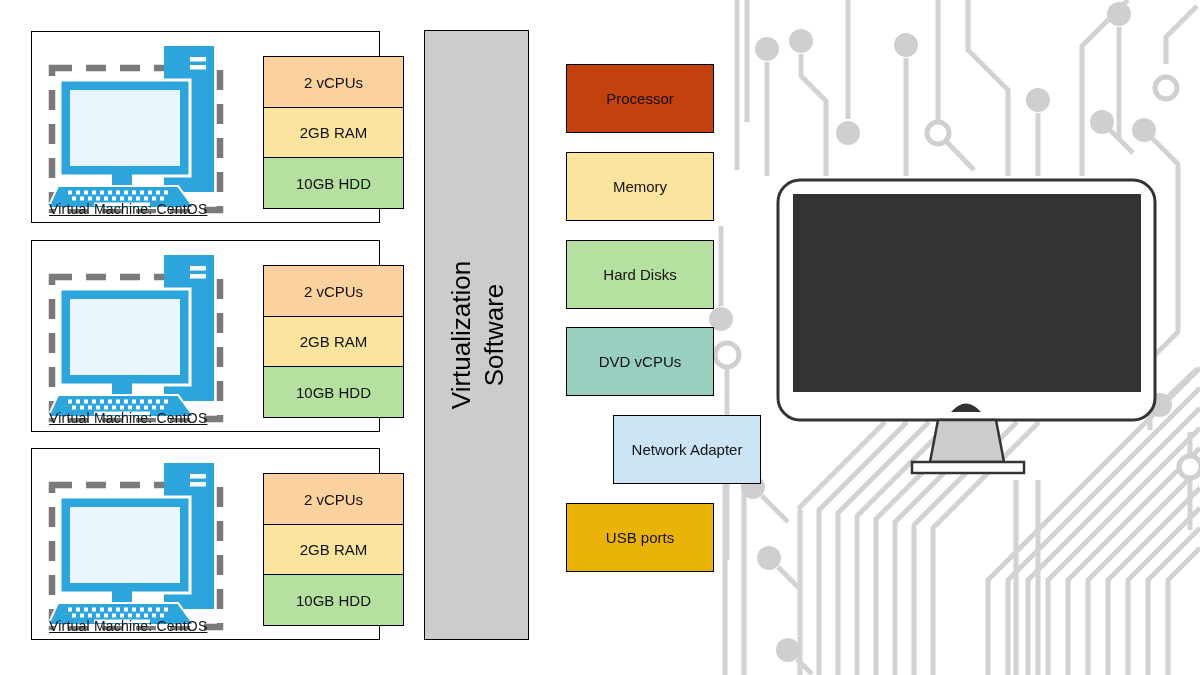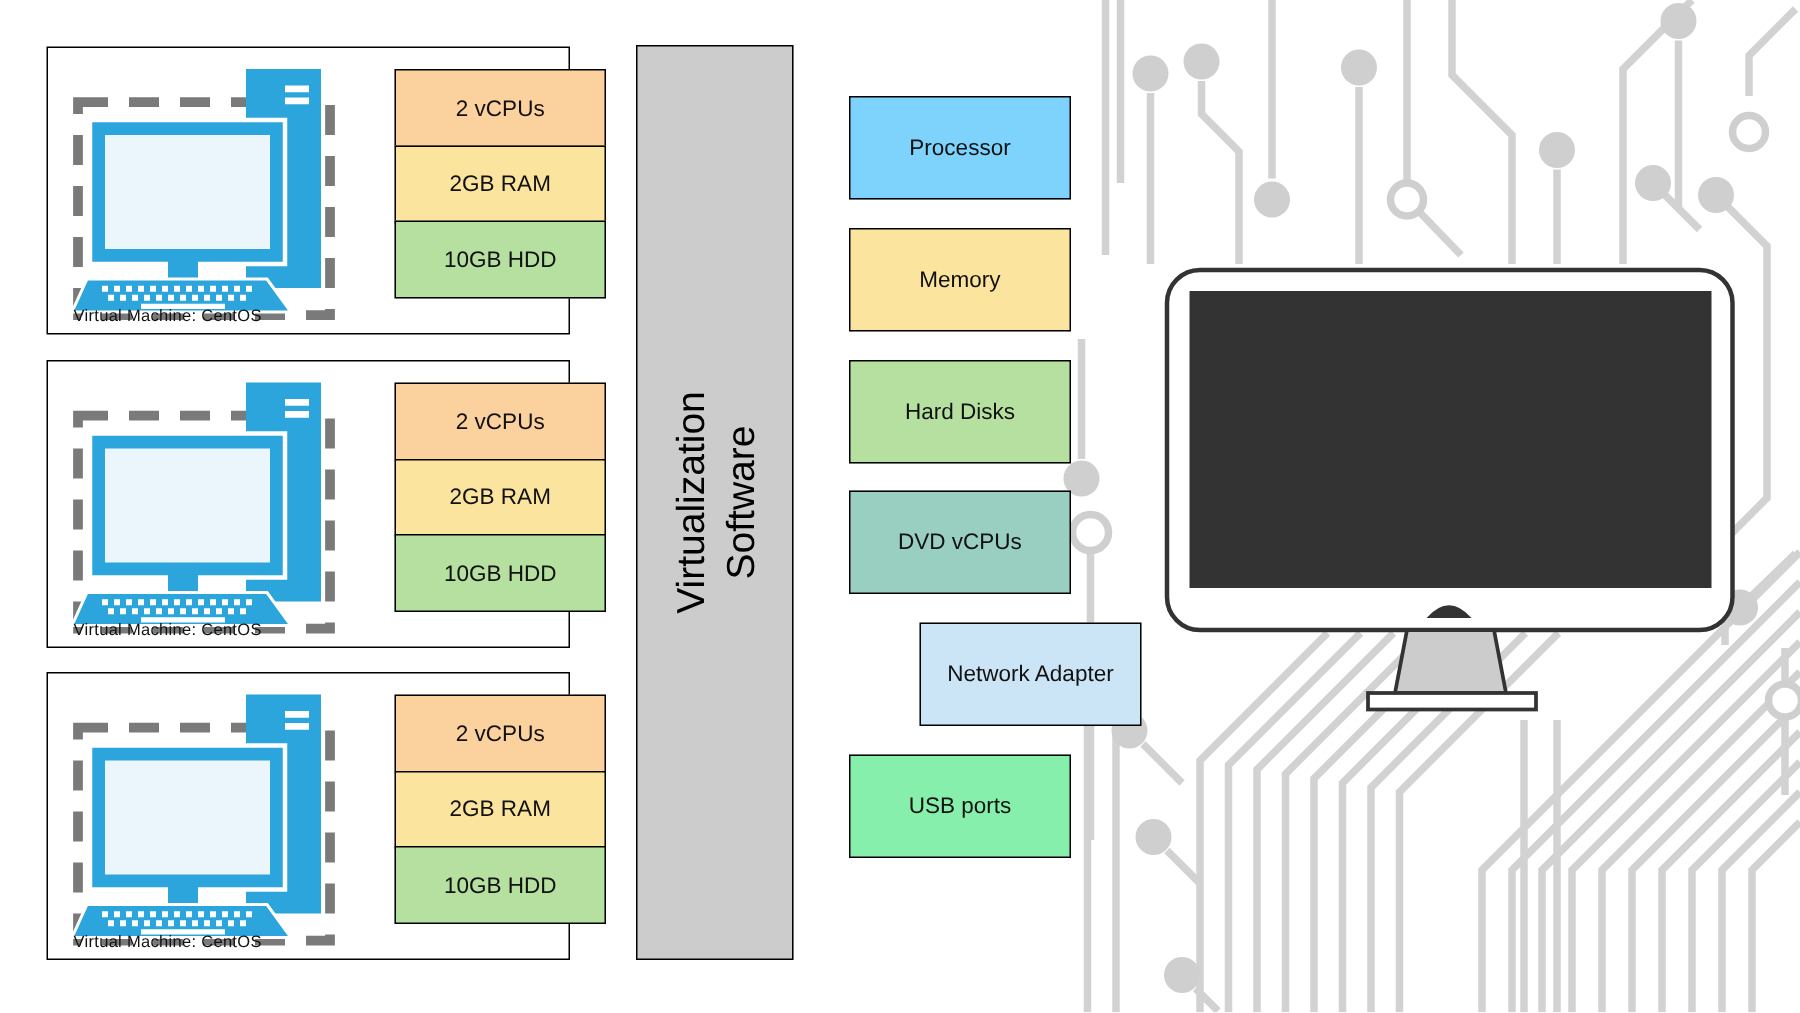--- a/index.html
+++ b/index.html
@@ -4,22 +4,22 @@
 <style>
   html,body{margin:0;padding:0;background:#fff;}
   .stage{position:relative;width:1200px;height:675px;overflow:hidden;
          font-family:"Liberation Sans",sans-serif;color:#111;background:#fff;}
   .stage *{box-sizing:border-box;}
   
   .circuit{position:absolute;left:0;top:0;width:1200px;height:675px;}
   
   .vm-box{position:absolute;left:31px;width:349px;height:192px;background:#fff;border:1.5px solid #000;}
   .vm-icon{position:absolute;left:10px;top:6px;width:196px;height:178px;}
-  .vm-label{position:absolute;left:17px;bottom:5px;font-size:11px;letter-spacing:.2px;}
-  .res-stack{position:absolute;left:208px;top:14px;width:116px;padding-left:23px;}
+  .vm-label{position:absolute;left:17px;bottom:5px;font-size:14px;letter-spacing:.2px;text-decoration:underline;}
+  .res-stack{position:absolute;left:208px;top:24px;width:116px;padding-left:23px;}
   .res-row{width:141px;height:52px;border:1.5px solid #000;margin-top:-1.5px;
            display:flex;align-items:center;justify-content:center;font-size:15px;}
   .res-row:first-child{margin-top:0;}
   
   .vbar{position:absolute;left:424px;top:30px;width:105px;height:610px;border:1.5px solid #000;}
   .vbar-text{position:absolute;top:50%;left:50%;transform:translate(-50%,-50%) rotate(-90deg);
              white-space:nowrap;text-align:center;font-size:26px;line-height:1.25;color:#000;}
   
   .hw-box{position:absolute;left:566px;width:148px;height:69px;border:1.5px solid #000;
           display:flex;align-items:center;justify-content:center;font-size:15px;}
@@ -243,26 +243,26 @@
     <div class="vm-label">Virtual Machine: CentOS</div>
   </div>
 
   <div class="vbar" style="background-color: rgb(204, 204, 204);">
     <div class="vbar-text">
       <span>Virtualization</span><br>
       <span>Software</span>
     </div>
   </div>
 
-  <div class="hw-box" style="top: 64px; background-color: #7dd3fc; text-align: right;">Processor</div>
+  <div class="hw-box" style="top: 64px; background-color: #c2410c; text-align: right;">Processor</div>
   <div class="hw-box" style="top: 152px; background-color: rgb(251, 228, 158);">Memory</div>
   <div class="hw-box" style="top: 240px; background-color: rgb(181, 224, 160);">Hard Disks</div>
   <div class="hw-box" style="top: 327px; background-color: rgb(152, 207, 193);">DVD vCPUs</div>
   <div class="hw-box" style="top: 415px; background-color: rgb(203, 229, 247); margin-left: 47px;">Network Adapter</div>
-  <div class="hw-box" style="top: 503px; background-color: #86efac;">USB ports</div>
+  <div class="hw-box" style="top: 503px; background-color: #eab308;">USB ports</div>
 
   <svg class="monitor" viewBox="0 0 395 312" aria-hidden="true">
     <rect x="8" y="12" width="377" height="240" rx="22" fill="#FFFFFF" stroke="#333" stroke-width="3"></rect>
     <rect x="23" y="26" width="348" height="198" fill="#333333"></rect>
     <path d="M181,244 Q196,227 211,244 Z" fill="#333333"></path>
     <polygon points="168,252 226,252 234,294 160,294" fill="#CCCCCC" stroke="#333" stroke-width="2.5"></polygon>
     <rect x="142" y="294" width="112" height="11" fill="#FFFFFF" stroke="#333" stroke-width="2.5"></rect>
   </svg>
 
 </div>

